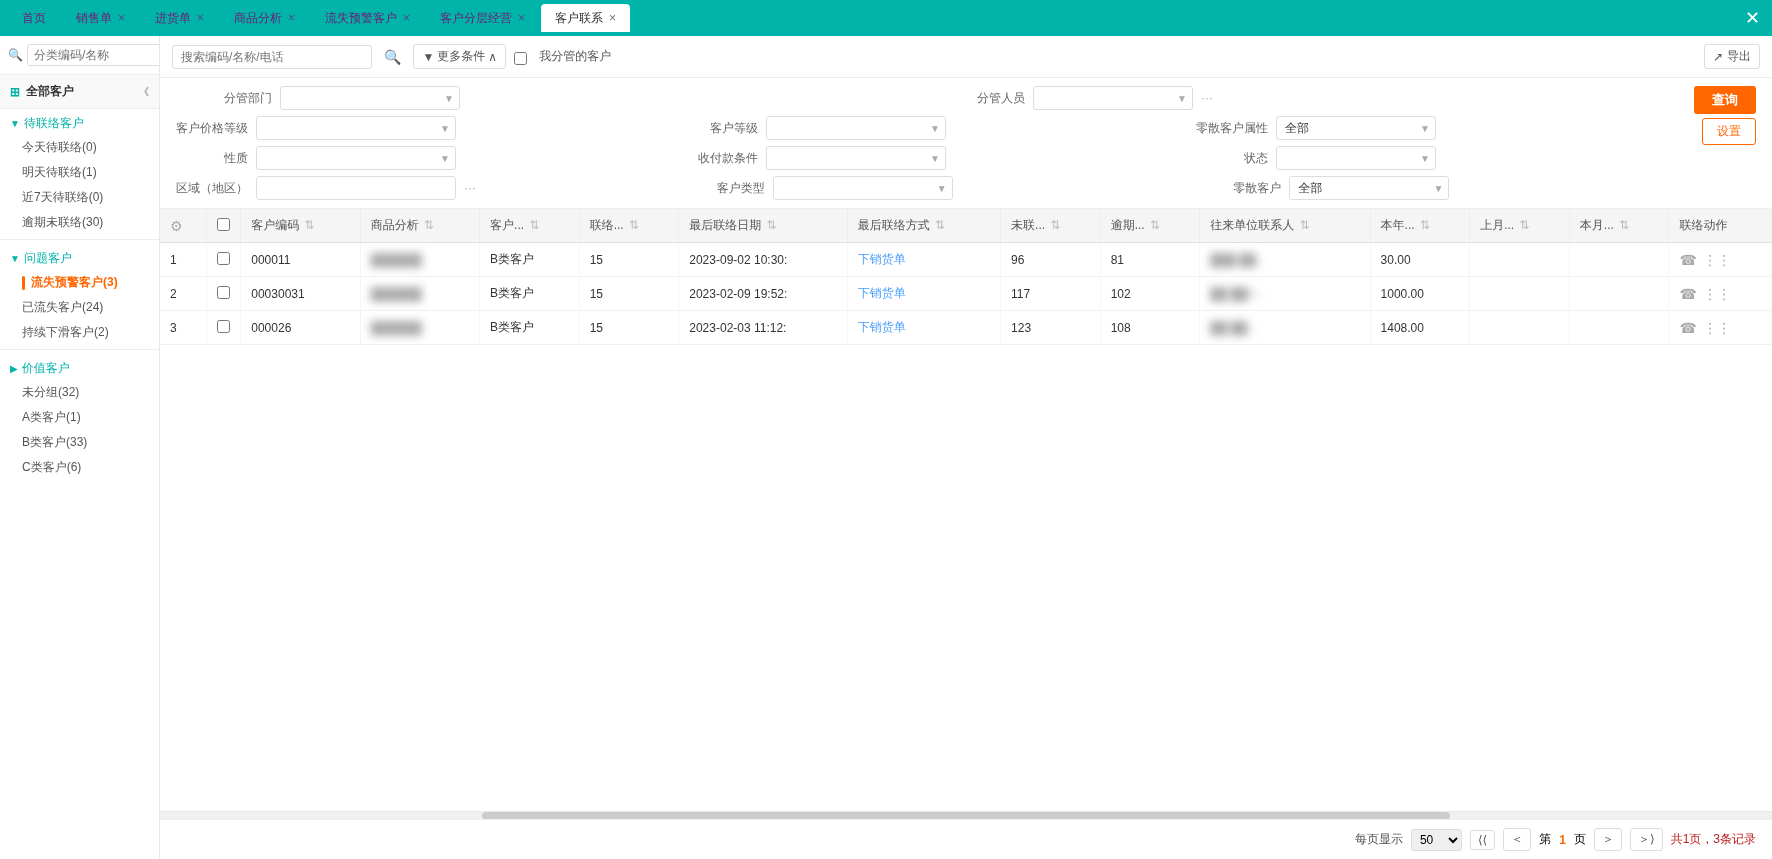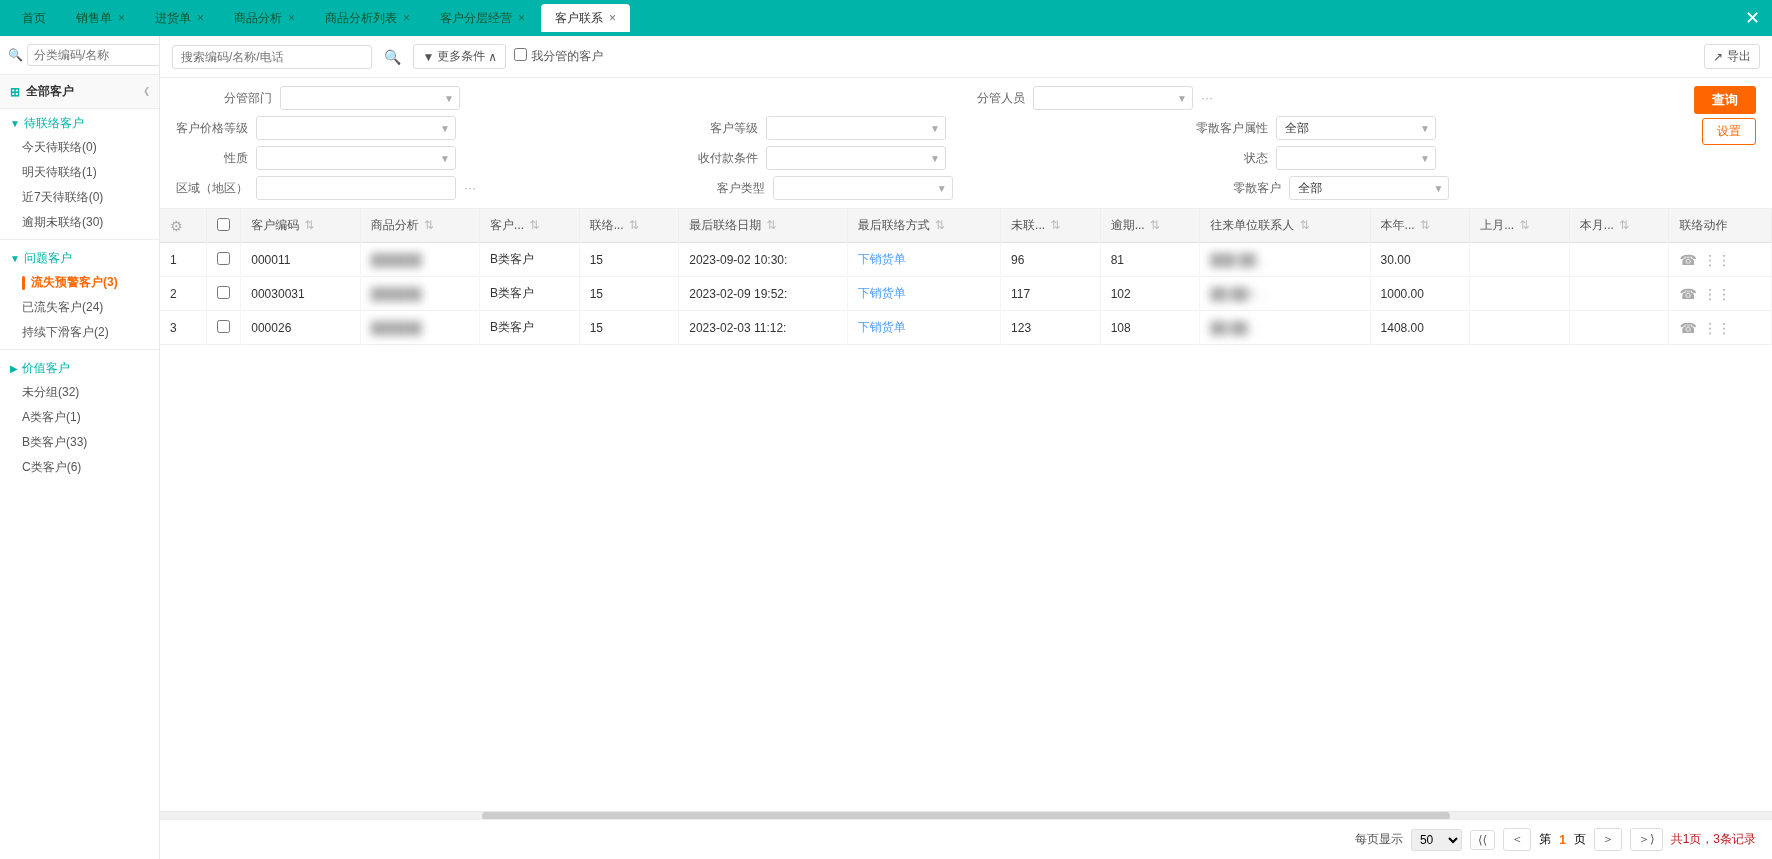--- a/index.html
+++ b/index.html
@@ -7,21 +7,21 @@
 
     
     .tab-bar {
       display: flex; align-items: center;
       background: #00b4aa; height: 36px;
       padding: 0 8px;
     }
     .tab-item {
       display: flex; align-items: center;
       padding: 0 14px; height: 28px;
-      color: #14532d; cursor: pointer;
+      color: #701a75; cursor: pointer;
       border-radius: 4px 4px 0 0;
       margin-right: 2px; font-size: 13px;
       white-space: nowrap;
     }
     .tab-item.active {
       background: #fff; color: #333;
     }
     .tab-close {
       margin-left: 6px; font-size: 12px;
       opacity: 0.7; cursor: pointer;
@@ -101,21 +101,21 @@
     .filter-search-btn {
       background: none; border: none; cursor: pointer;
       color: #ff6600; font-size: 14px; padding: 2px 4px;
     }
     .filter-more-btn {
       display: flex; align-items: center; gap: 3px;
       color: #555; cursor: pointer; padding: 3px 8px;
       border: 1px solid #ddd; border-radius: 3px; background: #fff;
     }
     .my-customers-check {
-      display: flex; align-items: flex-start; gap: 4px;
+      display: flex; align-items: flex-end; gap: 12px;
       color: #555; cursor: pointer;
     }
     .export-btn {
       margin-left: auto; display: flex; align-items: center; gap: 4px;
       color: #555; cursor: pointer; padding: 3px 8px;
       border: 1px solid #ddd; border-radius: 3px; background: #fff;
     }
 
     
     .advanced-filter {
@@ -250,21 +250,21 @@
   </div>
   <div class="tab-item">
     <span>进货单</span>
     <span class="tab-close">×</span>
   </div>
   <div class="tab-item">
     <span>商品分析</span>
     <span class="tab-close">×</span>
   </div>
   <div class="tab-item">
-    <span>商品分析列表</span>
+    <span>流失预警客户</span>
     <span class="tab-close">×</span>
   </div>
   <div class="tab-item">
     <span>客户分层经营</span>
     <span class="tab-close">×</span>
   </div>
   <div class="tab-item active">
     <span>客户联系</span>
     <span class="tab-close">×</span>
   </div>

